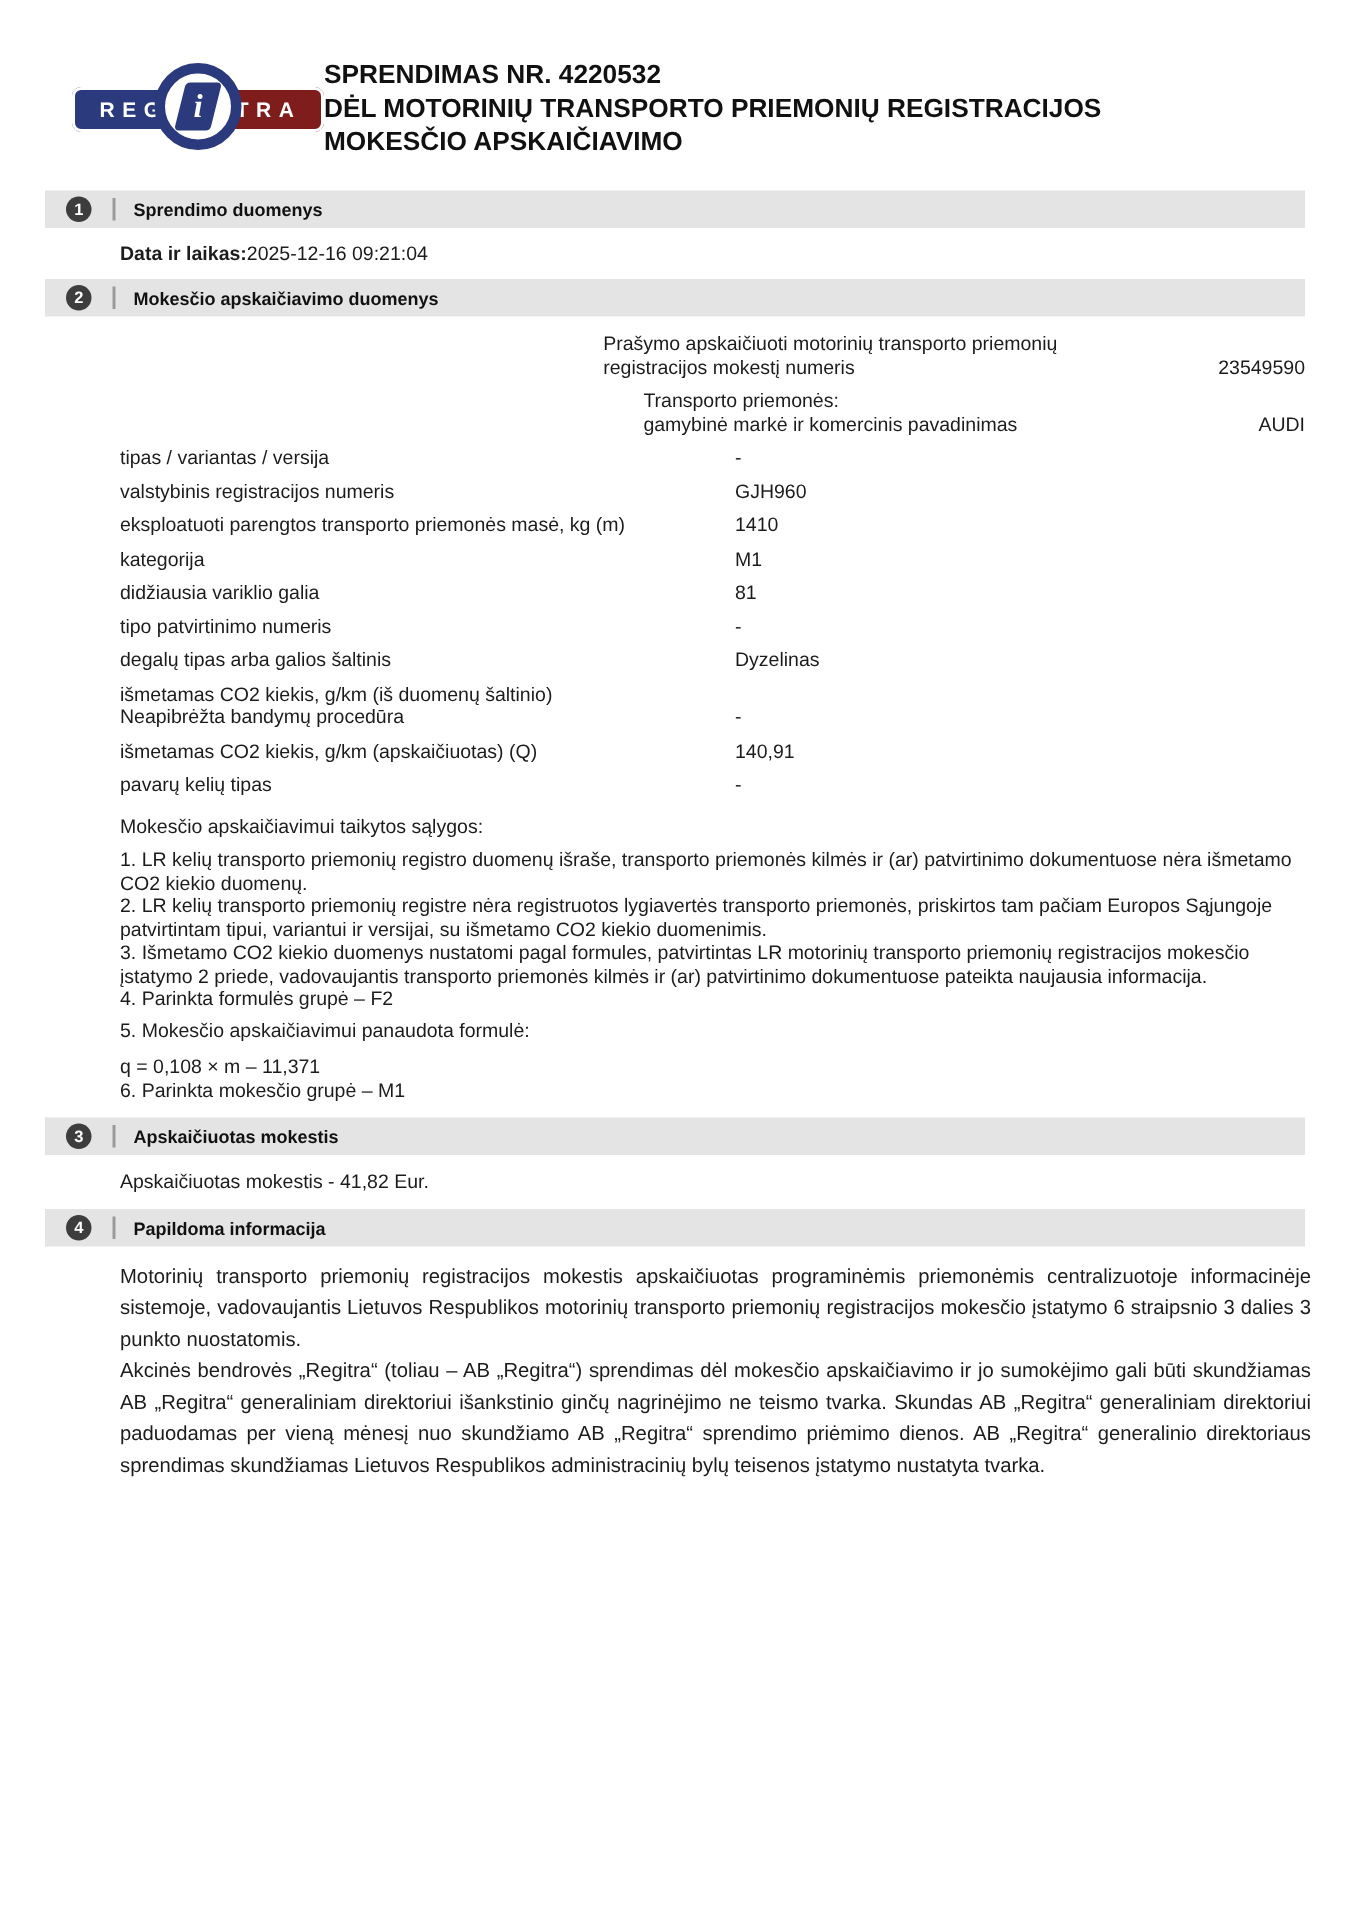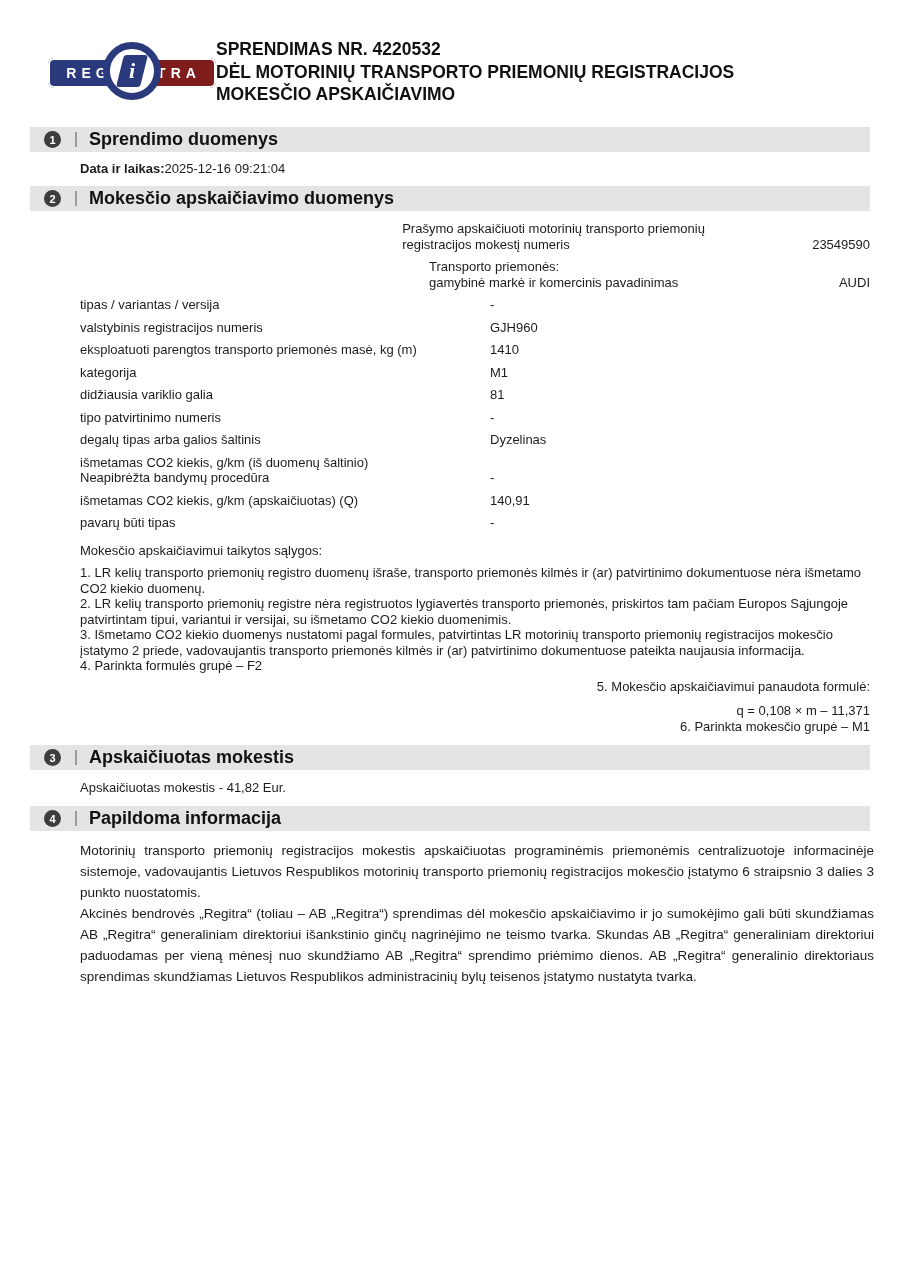--- a/index.html
+++ b/index.html
@@ -35,37 +35,37 @@
   .section-bar {
     margin:0 30px; height:25px; background:#e4e4e4;
     display:flex; align-items:center; padding-left:14px;
   }
   .badge {
     width:17px; height:17px; border-radius:50%; background:#3d3d3d; color:#fff;
     font-size:11px; font-weight:bold; display:flex; align-items:center; justify-content:center;
     flex:0 0 auto;
   }
   .vsep { width:2px; height:15px; background:#9a9a9a; margin:0 12px 0 14px; }
-  .section-title { font-size:18px; font-weight:bold; color:#111; }
+  .section-title { font-size:12px; font-weight:bold; color:#111; }
   
   .s1-body { margin:9px 30px 10px 80px; font-size:13px; }
   .s1-body .lbl { font-weight:bold; }
   .s1-body .val { }
   
   .table { margin:10px 30px 0 80px; }
   .row { display:flex; margin-bottom:7px; }
   .row .label { width:410px; font-size:13px; line-height:15.5px; }
   .row .value { font-size:13px; line-height:15.5px; }
   .row.v-bottom { align-items:flex-end;justify-content:flex-end; }
   .row.v-top { align-items:flex-end; }
   
   .conditions { margin:12px 30px 0 80px; width:792px; font-size:13px; line-height:15.5px; }
   .cond-title { margin-bottom:7px; }
   .cond-item { }
-  .formula-list { margin:5px 30px 0 80px; font-size:13px; line-height:15.5px;text-align:right; }
+  .formula-list { margin:5px 30px 0 80px; font-size:13px; line-height:15.5px; }
   .formula-item:nth-child(2) { margin-top:9px; }
   
   .s3-body { margin:10px 30px 11px 80px; font-size:13px; }
   .bar-gap { margin-top:11px; }
   
   .s4-body { margin:9px 28px 0 80px; width:794px; font-size:13.5px; line-height:21px; text-align:justify; }
 </style>
 </head>
 <body>
 
@@ -146,21 +146,21 @@
       </div>
       <div class="row v-top">
         <div class="label">išmetamas CO2 kiekis, g/km (iš duomenų šaltinio)<br>Neapibrėžta bandymų procedūra</div>
         <div class="value">-</div>
       </div>
       <div class="row v-top">
         <div class="label">išmetamas CO2 kiekis, g/km (apskaičiuotas) (Q)</div>
         <div class="value">140,91</div>
       </div>
       <div class="row v-top">
-        <div class="label">pavarų būti tipas</div>
+        <div class="label">pavarų kelių tipas</div>
         <div class="value">-</div>
       </div>
     </div>
 
   <div class="conditions">
     <div class="cond-title">Mokesčio apskaičiavimui taikytos sąlygos:</div>
     <div id="cond-list">
         <div class="cond-item">1. LR kelių transporto priemonių registro duomenų išraše, transporto priemonės kilmės ir (ar) patvirtinimo dokumentuose nėra išmetamo CO2 kiekio duomenų.</div>
         <div class="cond-item">2. LR kelių transporto priemonių registre nėra registruotos lygiavertės transporto priemonės, priskirtos tam pačiam Europos Sąjungoje patvirtintam tipui, variantui ir versijai, su išmetamo CO2 kiekio duomenimis.</div>
         <div class="cond-item">3. Išmetamo CO2 kiekio duomenys nustatomi pagal formules, patvirtintas LR motorinių transporto priemonių registracijos mokesčio įstatymo 2 priede, vadovaujantis transporto priemonės kilmės ir (ar) patvirtinimo dokumentuose pateikta naujausia informacija.</div>

